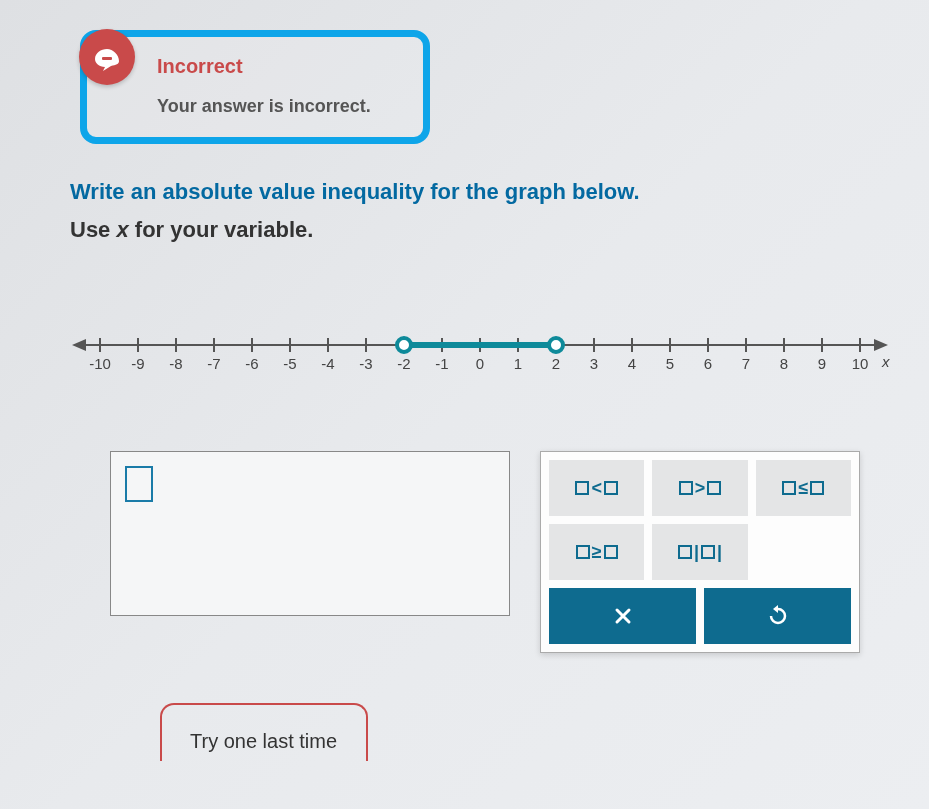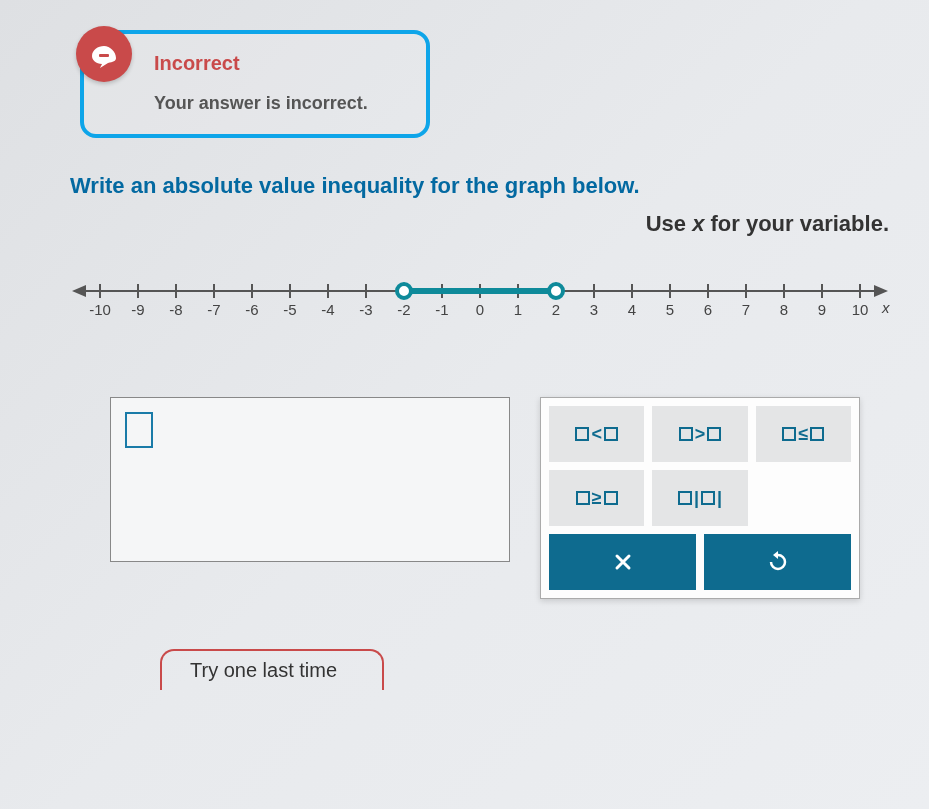--- a/index.html
+++ b/index.html
@@ -7,21 +7,21 @@
       font-family: Arial, Helvetica, sans-serif;
       background: #e8eaed;
       background: linear-gradient(135deg, #dee0e3 0%, #e8eaed 50%, #eceef1 100%);
       width: 929px;
       height: 809px;
       padding: 20px 40px;
       color: #333;
       overflow: hidden;
     }
     .feedback-box {
-      border: 4px solid #0ea5e9;
+      border: 7px solid #0ea5e9;
       border-radius: 16px;
       padding: 18px 24px 20px 70px;
       margin: 10px 0 30px 40px;
       width: 350px;
       position: relative;
       background: rgba(255,255,255,0.1);
     }
     .feedback-icon {
       position: absolute;
       left: -8px;
@@ -51,22 +51,21 @@
       color: #0369a1;
       font-size: 22px;
       font-weight: 600;
       line-height: 1.6;
       margin: 0 0 8px 30px;
     }
     .question-sub {
       color: #333;
       font-size: 22px;
       font-weight: 600;
-      margin: 0 0 26px 30px;
-      text-align: right;
+      margin: 0 0 74px 30px;
     }
     .question-sub .var { font-style: italic; }
     .numberline-wrap {
       margin: 0 0 60px 30px;
       width: 820px;
     }
     .answer-row {
       display: flex;
       gap: 30px;
       margin-left: 70px;
@@ -124,22 +123,22 @@
       display: inline-block;
       width: 14px;
       height: 14px;
       border: 2.5px solid #0e6b8f;
     }
     .try-again {
       margin: 50px 0 0 120px;
       border: 2px solid #c94a4a;
       border-radius: 14px 14px 0 0;
       border-bottom: none;
-      padding: 8px 28px 8px 28px;
-      width: 224px;
+      padding: 25px 28px 8px 28px;
+      width: 208px;
       font-size: 20px;
       color: #333;
       font-weight: 500;
     }
   </style>
 </head>
 <body>
 
 <div class="feedback-box">
   <div class="feedback-icon">

